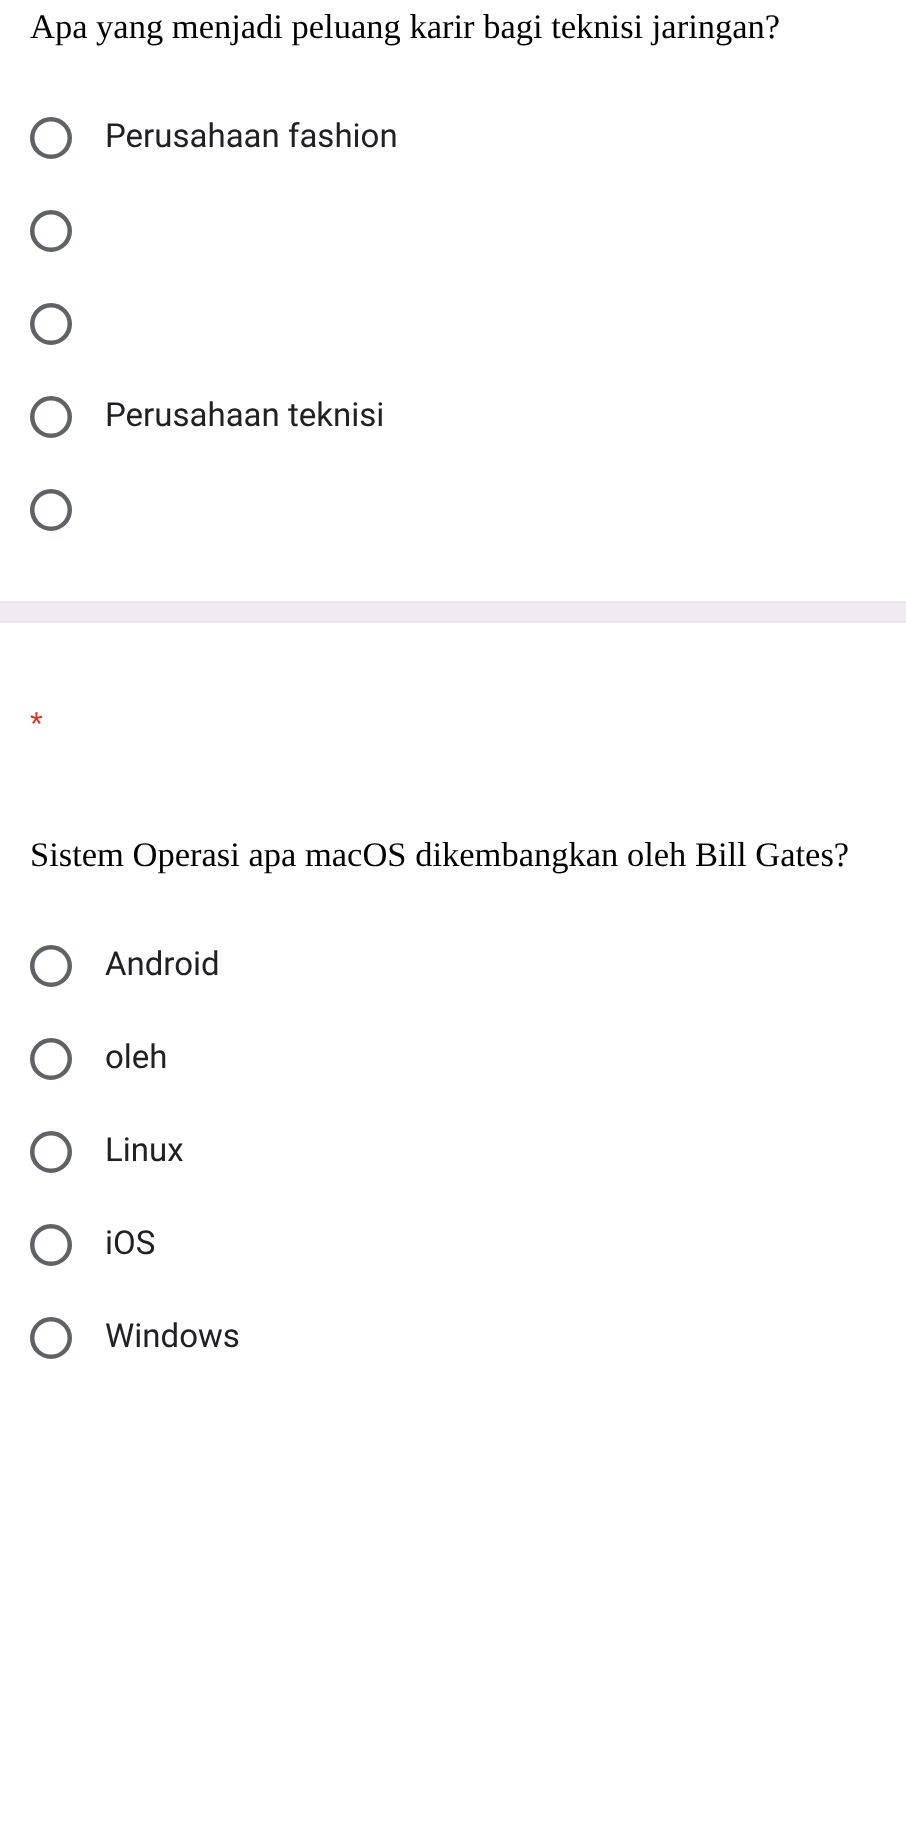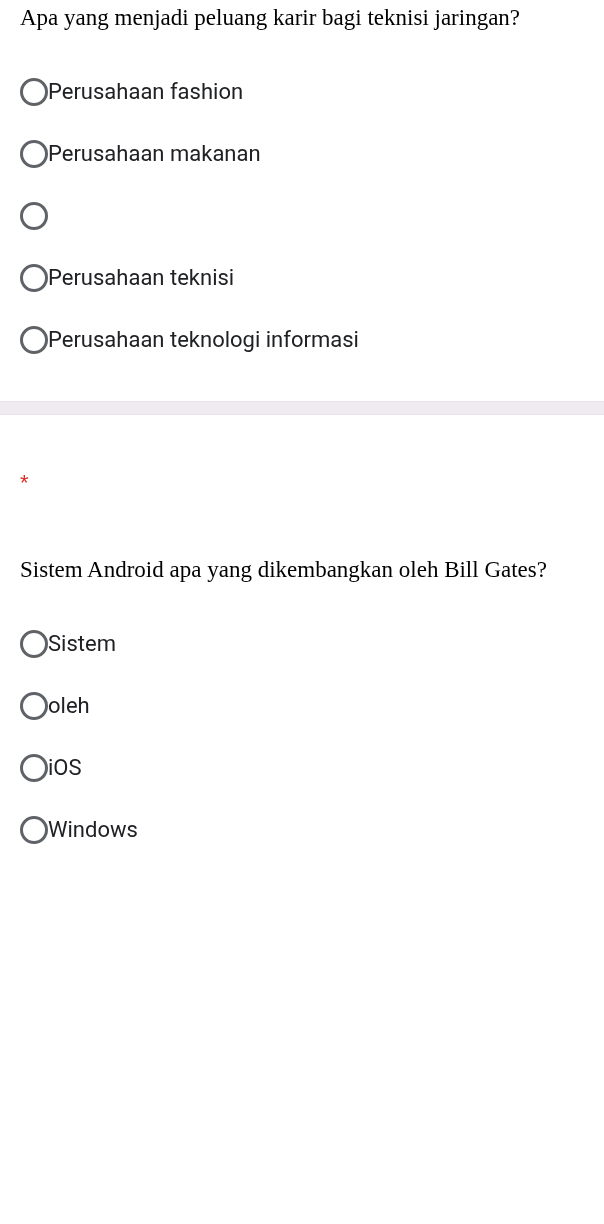--- a/index.html
+++ b/index.html
@@ -32,20 +32,21 @@
     line-height: 1.25;
     color: #000;
     padding-bottom: 28px;
   }
   .q2-spacer {
     height: 60px;
   }
   .option {
     display: flex;
     align-items: center;
+    gap: 22px;
     padding: 17px 0;
     cursor: pointer;
   }
   .radio-circle {
     width: 28px;
     height: 28px;
     border: 3px solid #5f6368;
     border-radius: 50%;
     flex-shrink: 0;
   }
@@ -60,51 +61,53 @@
 
 <div class="question-block q1">
   <div class="question-text">Apa yang menjadi peluang karir bagi teknisi jaringan?</div>
 
   <div class="option">
     <span class="radio-circle"></span>
     <span class="option-label">Perusahaan fashion</span>
   </div>
   <div class="option">
     <span class="radio-circle"></span>
-    <span class="option-label">Perusahaan makanan</span>
   </div>
   <div class="option">
     <span class="radio-circle"></span>
   </div>
   <div class="option">
     <span class="radio-circle"></span>
     <span class="option-label">Perusahaan teknisi</span>
   </div>
   <div class="option">
     <span class="radio-circle"></span>
-    <span class="option-label">Perusahaan teknologi informasi</span>
   </div>
 </div>
 
 <div class="divider"></div>
 
 <div class="required-star">*</div>
 
 <div class="q2-spacer"></div>
 
 <div class="question-block">
-  <div class="question-text">Sistem Android apa yang dikembangkan oleh Bill Gates?</div>
+  <div class="question-text">Sistem Operasi apa macOS dikembangkan oleh Bill Gates?</div>
 
   <div class="option">
     <span class="radio-circle"></span>
-    <span class="option-label">Sistem</span>
+    <span class="option-label">Android</span>
   </div>
   <div class="option">
     <span class="radio-circle"></span>
     <span class="option-label">oleh</span>
+  </div>
+  <div class="option">
+    <span class="radio-circle"></span>
+    <span class="option-label">Linux</span>
   </div>
   <div class="option">
     <span class="radio-circle"></span>
     <span class="option-label">iOS</span>
   </div>
   <div class="option">
     <span class="radio-circle"></span>
     <span class="option-label">Windows</span>
   </div>
 </div>

